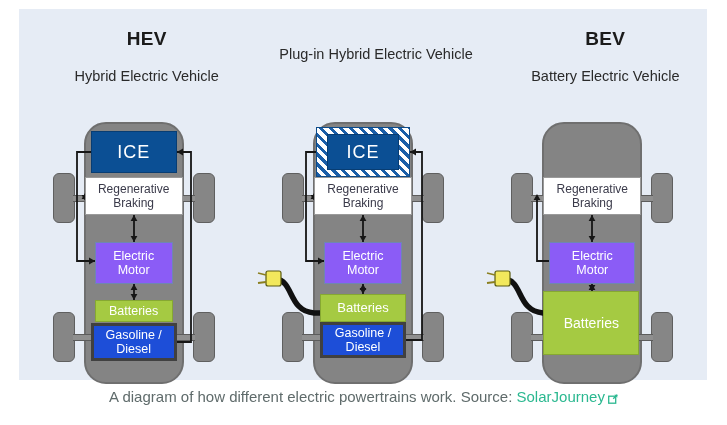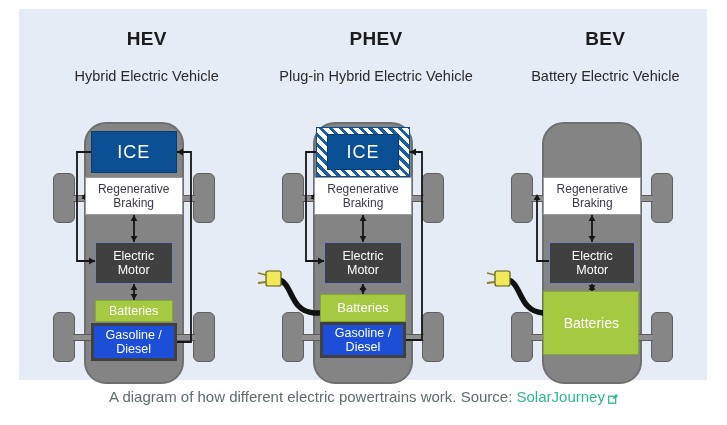--- a/index.html
+++ b/index.html
@@ -89,21 +89,21 @@
     border:1px solid #0a4customcolor;
   }
   .box.ice{border:1px solid #083d73;}
   .box.regen{
     left:46px;top:68px;width:98px;height:38px;
     background:#ffffff;color:#3a3a4a;font-size:12px;
     border:1px solid #9a9a9a;
   }
   .box.motor{
     left:56px;top:133px;width:78px;height:42px;
-    background:#404040;border:1px solid #6f86b3;
+    background:#8b5cf6;border:1px solid #6f86b3;
   }
   .box.battery{
     left:56px;top:191px;width:78px;height:22px;
     background:#a5ca42;border:1px solid #86a832;
   }
   .box.fuel{
     left:52px;top:214px;width:86px;height:38px;
     background:#1d4ed8;border:3px solid #404040;
   }
 
@@ -155,21 +155,20 @@
   <div class="figure-panel">
 
     <div class="headers">
 
       <div class="col-head">
         <div class="col-abbr">HEV</div>
         <div class="col-full">Hybrid Electric Vehicle</div>
       </div>
 
       <div class="col-head">
-        <div class="col-abbr">PHEV</div>
         <div class="col-full">Plug-in Hybrid Electric Vehicle</div>
       </div>
 
       <div class="col-head">
         <div class="col-abbr">BEV</div>
         <div class="col-full">Battery Electric Vehicle</div>
       </div>
 
     </div>
 

